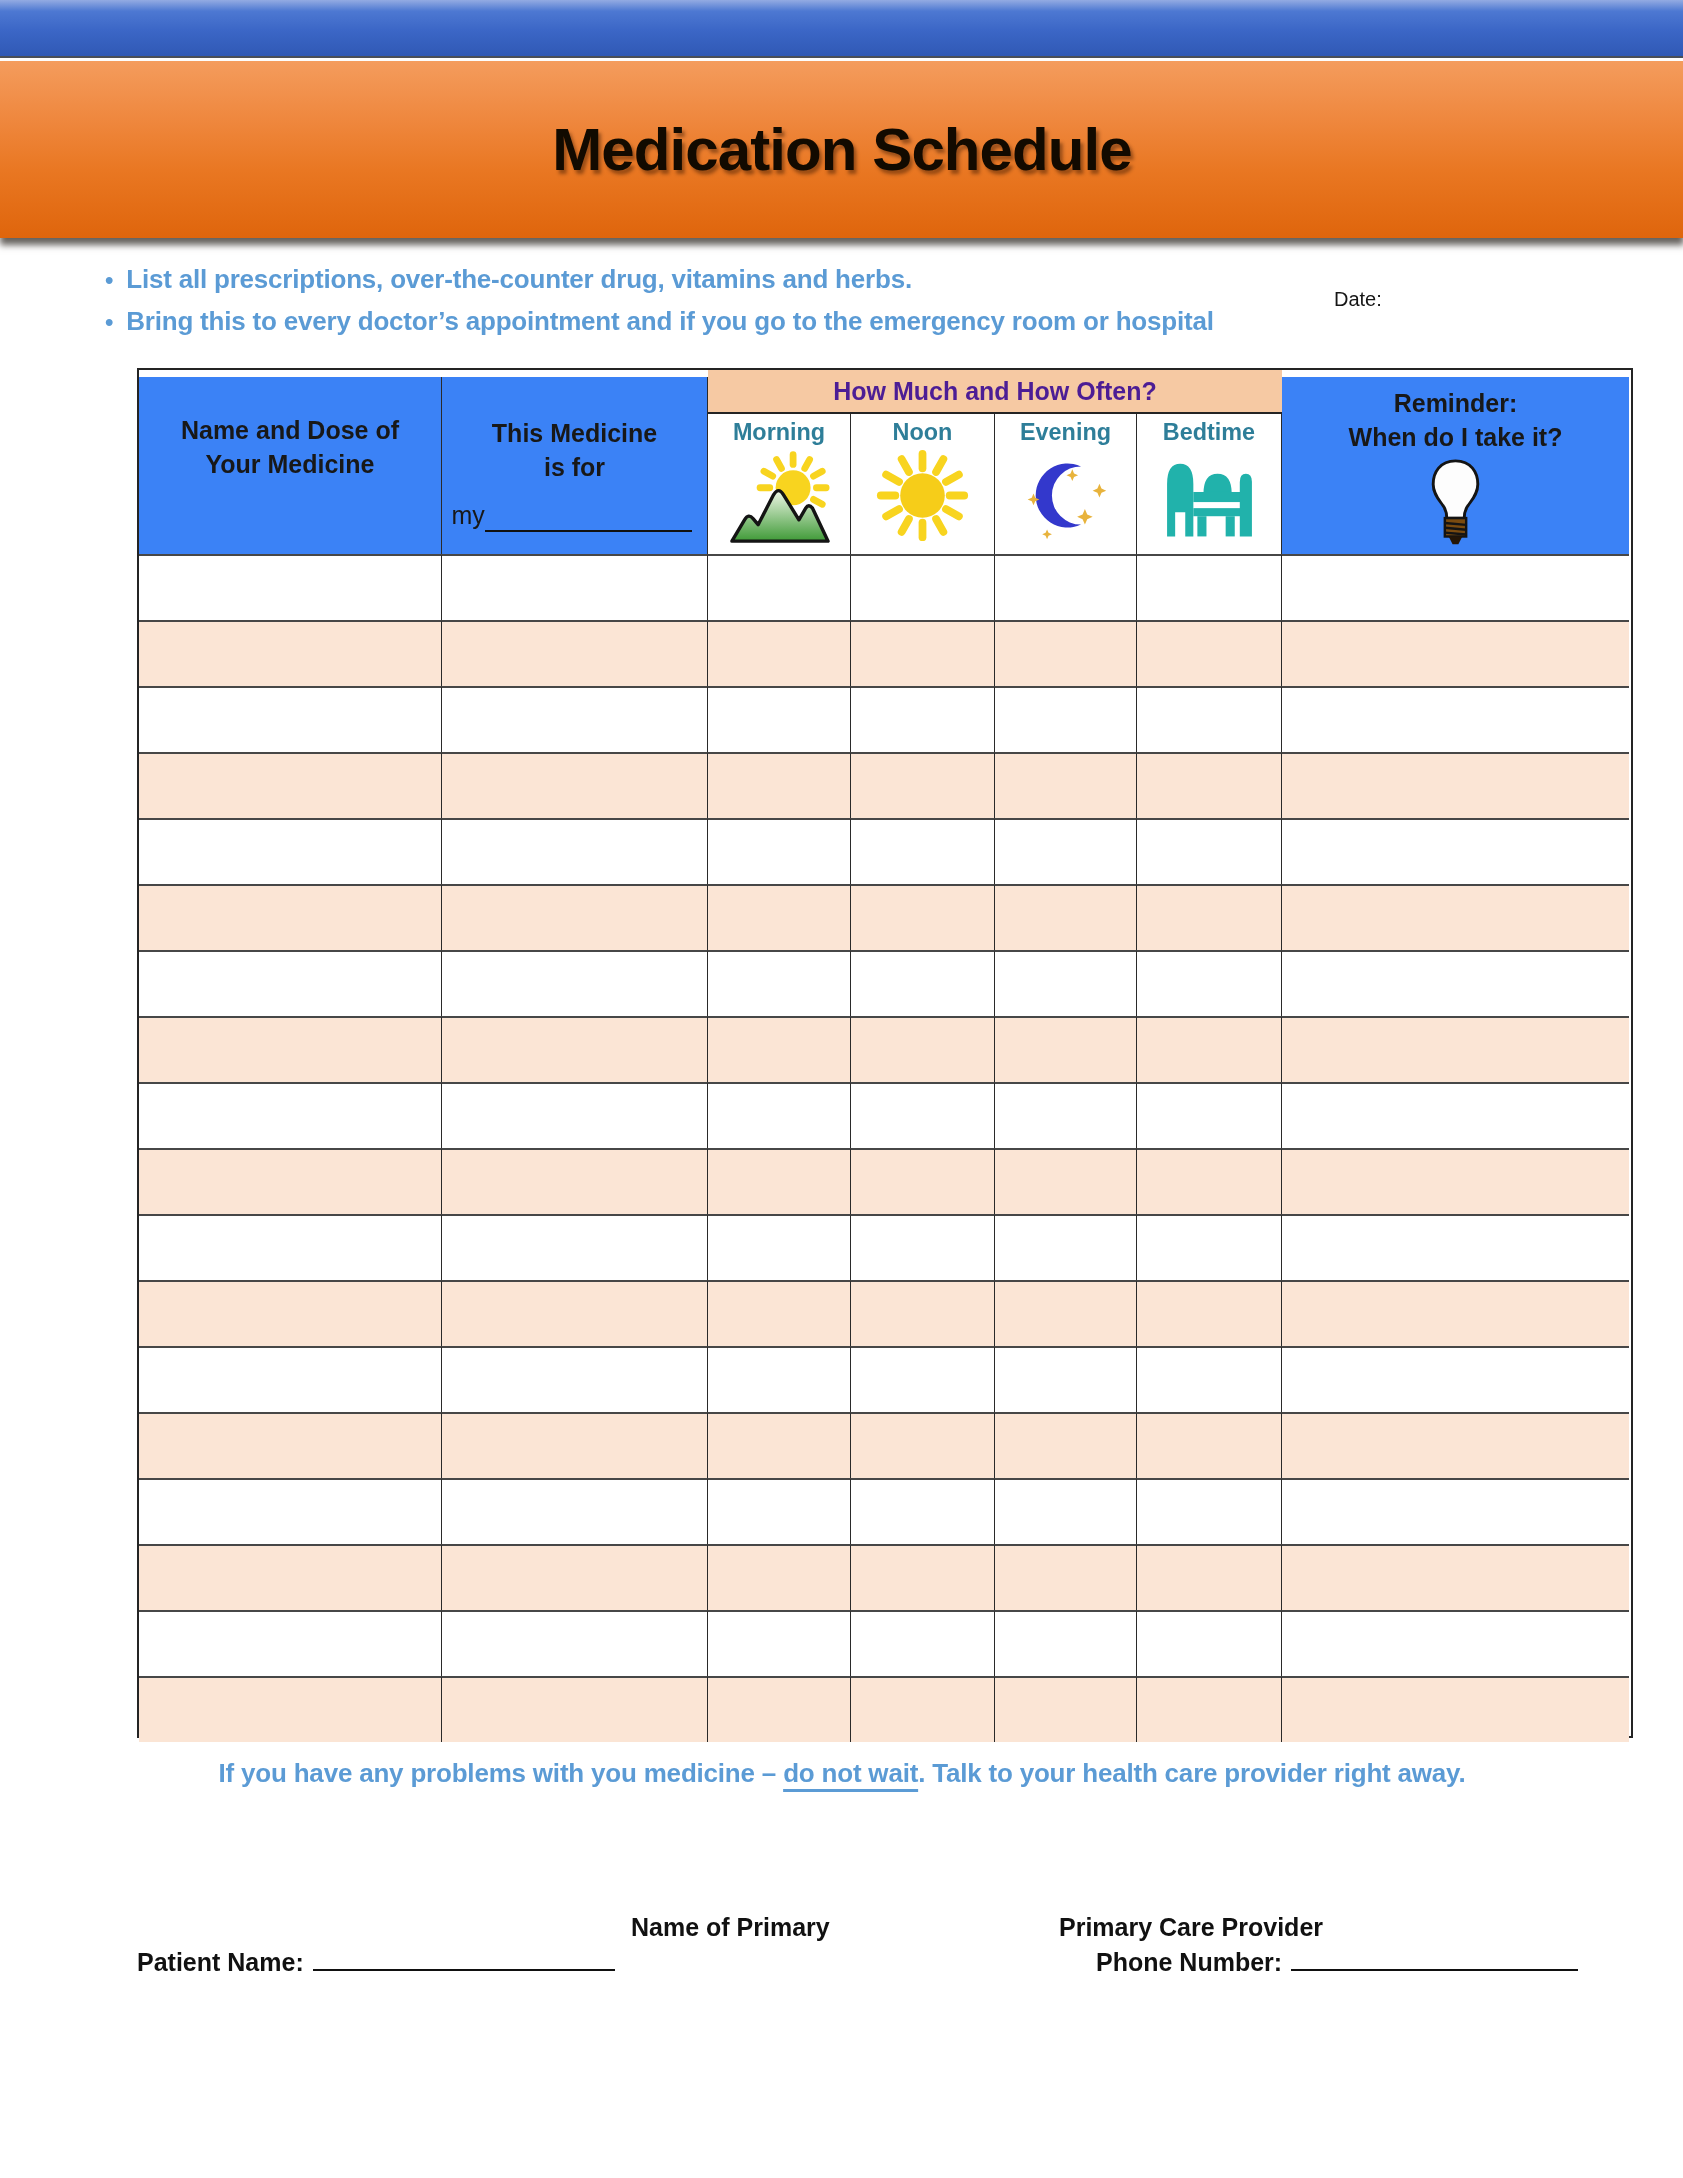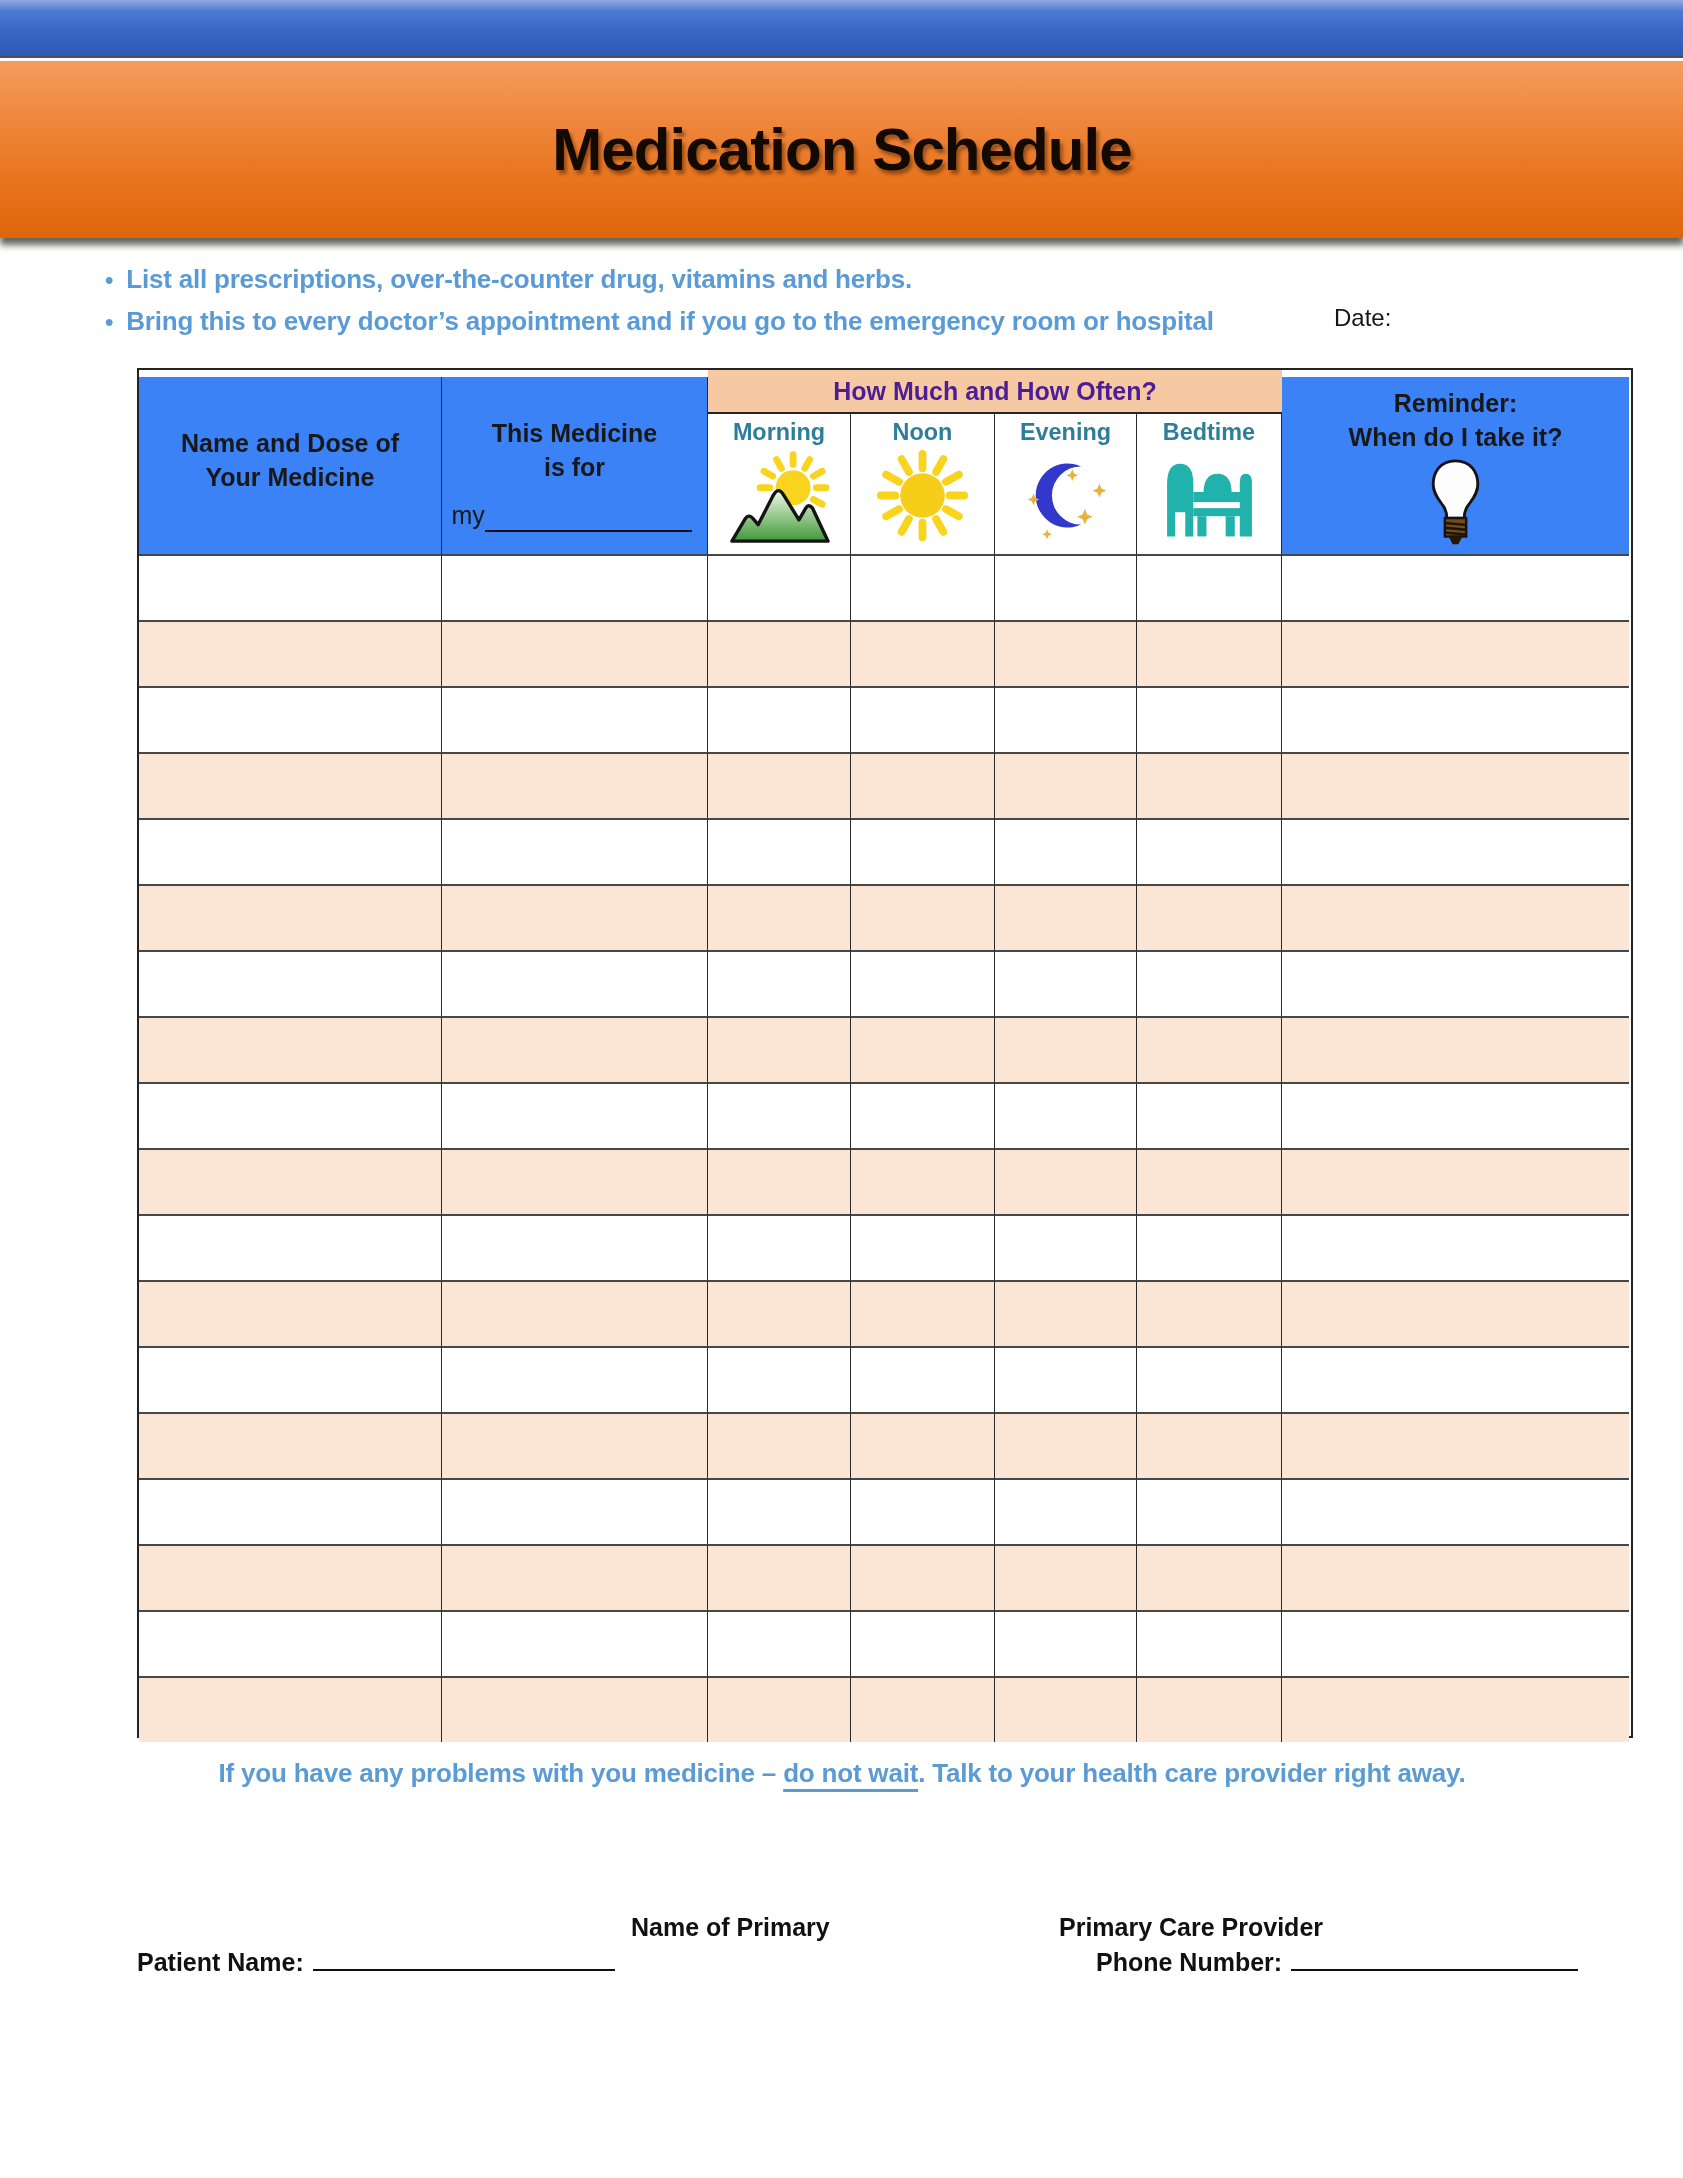--- a/index.html
+++ b/index.html
@@ -31,22 +31,22 @@
 
   
   .intro { position: absolute; left: 105px; top: 264px; }
   .bullet-line {
     display: flex; align-items: baseline;
     font-size: 26px; font-weight: bold; color: #5b9bd5;
     letter-spacing: -0.2px; margin-bottom: 11.2px; line-height: 30px;
   }
   .bullet-dot { font-size: 24px; margin-right: 13px; color: #5b9bd5; }
   .date-label {
-    position: absolute; left: 1334px; top: 304px;
-    font-size: 24px; color: #161616; text-align: center;
+    position: absolute; left: 1334px; top: 288px;
+    font-size: 20px; color: #161616; text-align: center;
   }
 
   
   .med-table {
     position: absolute; left: 137px; top: 368px;
     width: 1496px; height: 1370px;
     border: 2.8px solid #242424;
     display: grid;
     grid-template-columns: 303px 266px 143px 144px 142px 145px 347px;
     grid-template-rows: 184px;
@@ -54,21 +54,21 @@
     background: #ffffff;
   }
   .cell { border-right: 1.9px solid #2a2a2a; }
   .cell.last-col { border-right: none; }
 
   .hdr-cell {
     background: #3b82f6;
     text-align: center;
     font-weight: bold; color: #181818; font-size: 25px; line-height: 34px; margin-top: 7px;
   }
-  .hdr-name-dose { padding-top: 49px; }
+  .hdr-name-dose { padding-top: 36px; }
   .hdr-medicine-for { position: relative; padding-top: 39px; }
   .my-line {
     position: absolute; left: 9.4px; right: 15px; bottom: 22.5px;
     display: flex; align-items: flex-end;
     font-size: 25px; font-weight: normal; text-align: center;
   }
   .fill-line { flex: 1 1 auto; border-bottom: 2.8px solid #111; height: 22.5px; }
 
   .hmho-block {
     grid-column: span 4;

